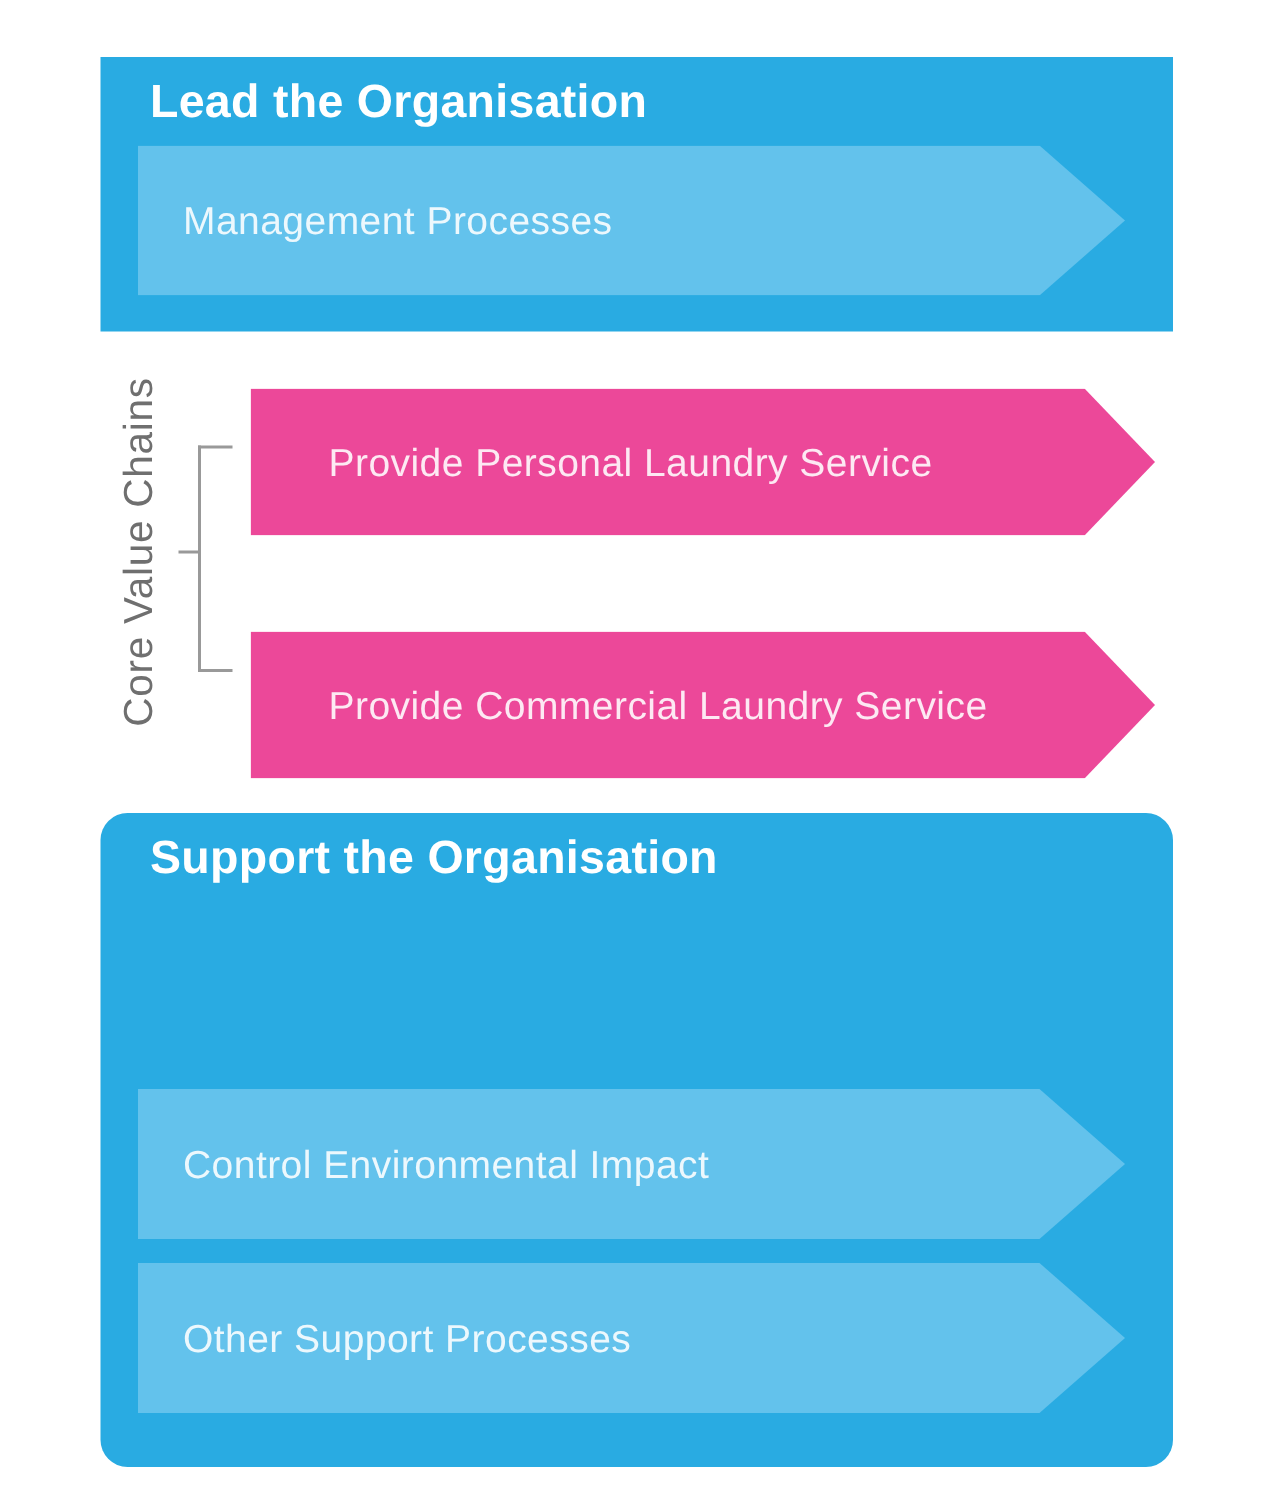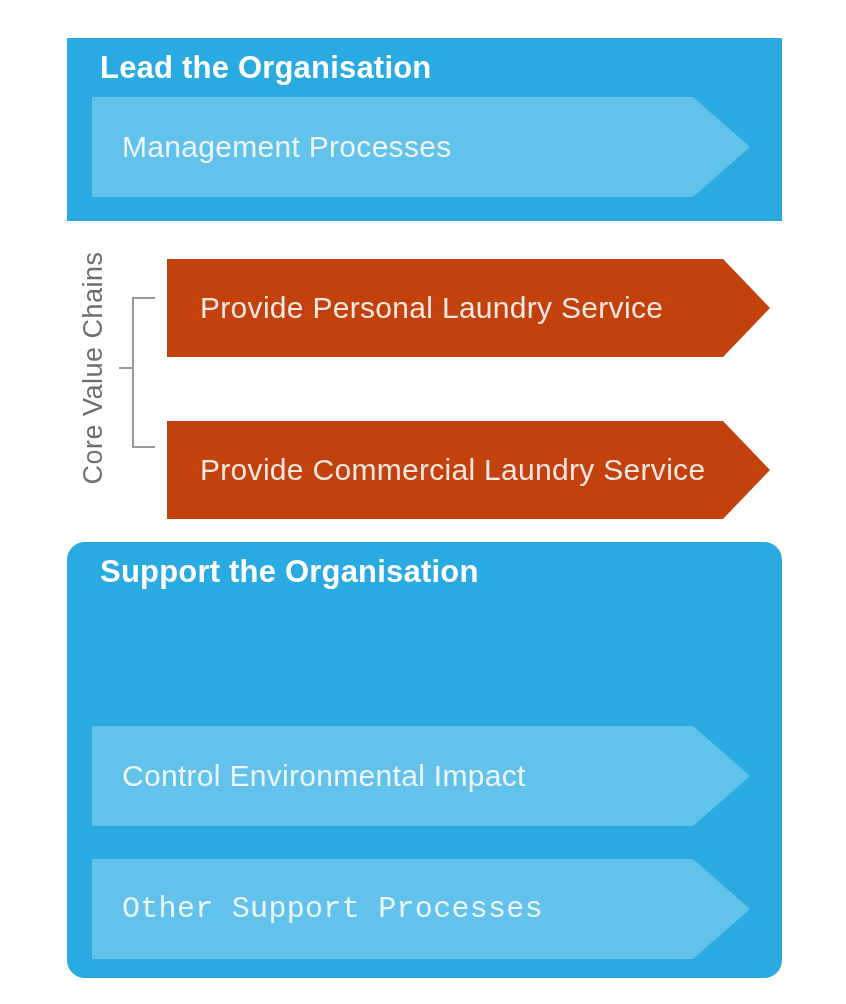--- a/index.html
+++ b/index.html
@@ -39,48 +39,48 @@
 
   
   .arrow {
     position: absolute;
     display: flex;
     align-items: center;
     box-sizing: border-box;
   }
   .arrow-label {
     color: rgba(255,255,255,0.88);
-    font-size: 30px;
+    font-size: 26px;
     font-weight: 400;
     letter-spacing: 0.3px;
     white-space: nowrap;
   }
 
   
   .arrow.light {
     left: 25px;
     width: 658px;
     height: 100px;
     background: #63C2EC;
     clip-path: polygon(0 0, calc(100% - 57px) 0, 100% 50%, calc(100% - 57px) 100%, 0 100%);
     padding-left: 30px;
   }
   .arrow.light.a1 { top: 59px; }
   .arrow.light.b1 { top: 61px; }
   .arrow.light.b2 { top: 184px; }
-  .arrow.light.b3 { top: 317px; font-family: Liberation Mono, monospace; }
+  .arrow.light.b3 { top: 300px; }
 
   
   .arrow.orange {
     left: 167px;
     width: 603px;
     height: 98px;
-    background: #c2410c;
+    background: #ec4899;
     clip-path: polygon(0 0, calc(100% - 47px) 0, 100% 50%, calc(100% - 47px) 100%, 0 100%);
-    padding-left: 33px;
+    padding-left: 52px;
   }
   .arrow.orange.c1 { top: 259px; }
   .arrow.orange.c2 { top: 386px; margin-top: 35px; }
 
   
   .core-label {
     position: absolute;
     left: 93px;
     top: 368px;
     transform: translate(-50%, -50%) rotate(-90deg);

